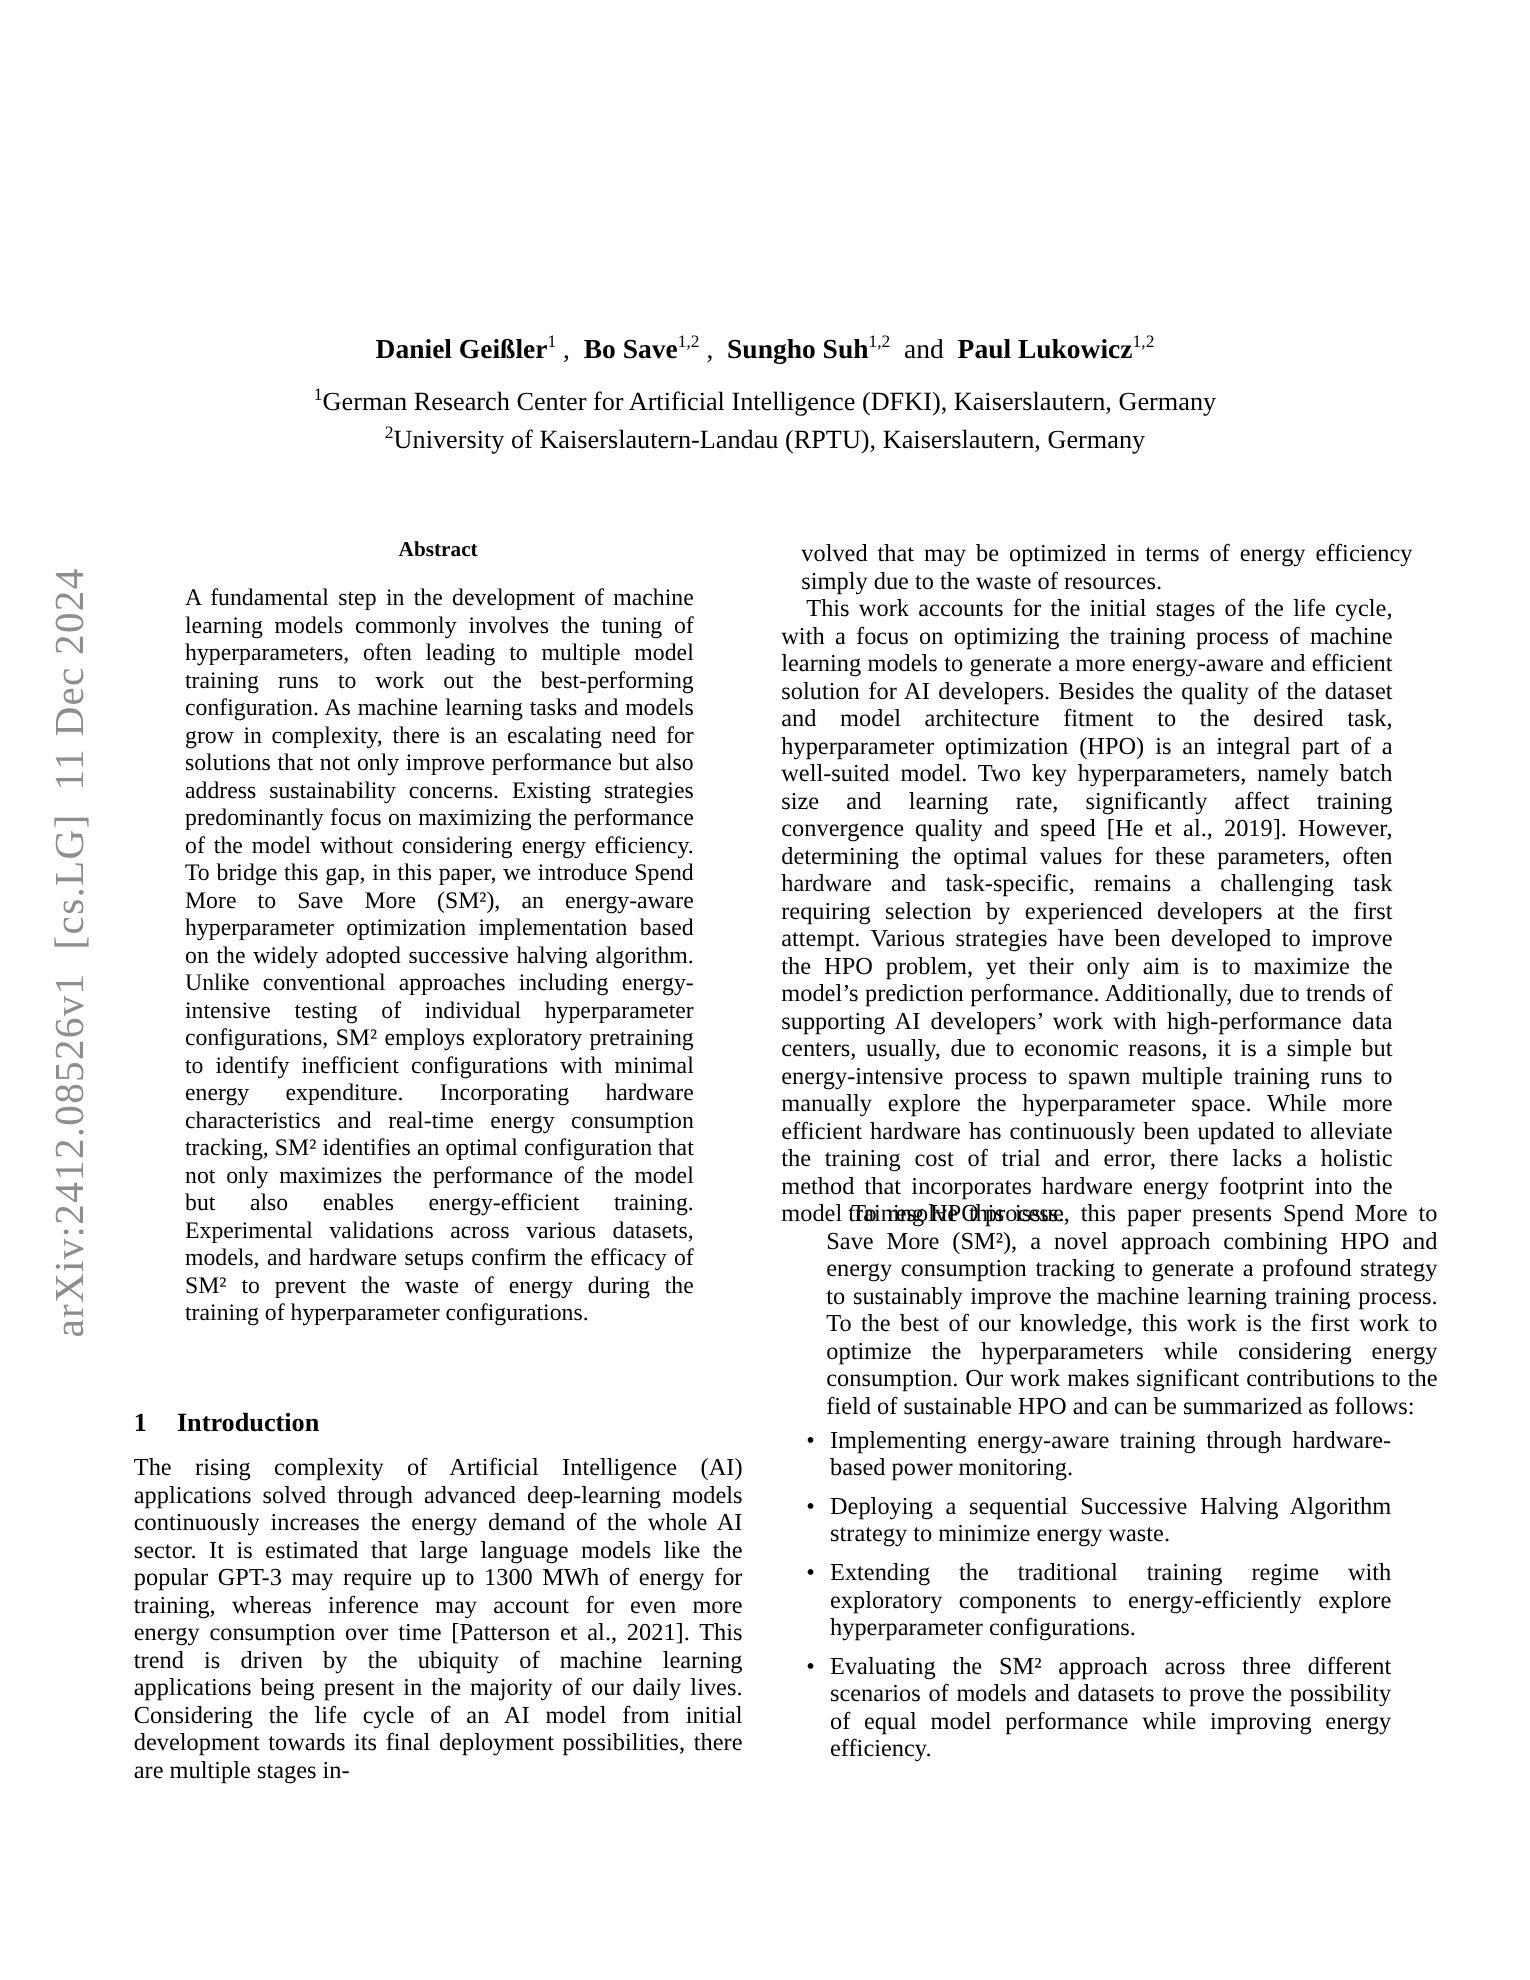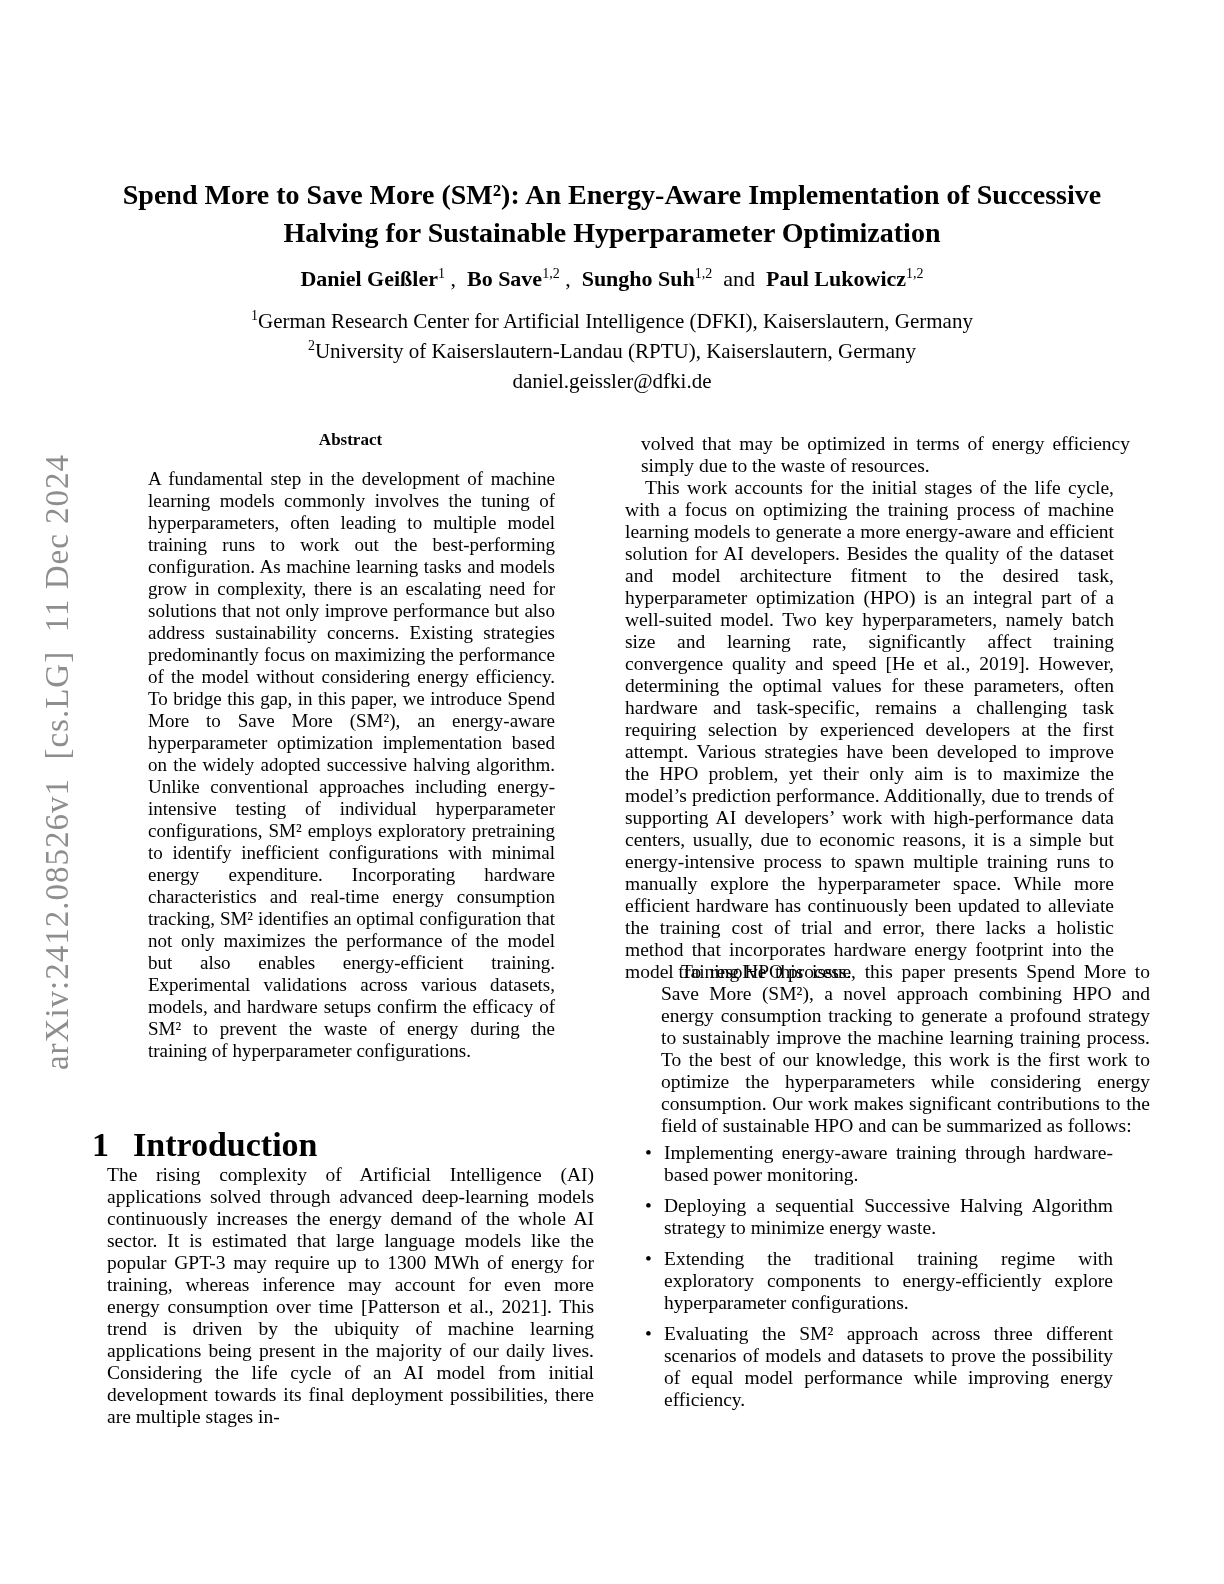--- a/index.html
+++ b/index.html
@@ -63,22 +63,22 @@
   }
   .abstract-body {
     position:absolute;
     left:148px; top:468px; width:407px;
     font-size:19px;
     line-height:22px;
     text-align:justify;
   }
   .section-heading {
     position:absolute;
-    left:92px; top:1126px; width:487px;
-    font-size:34px;
+    left:107px; top:1126px; width:487px;
+    font-size:21px;
     font-weight:bold;
   }
   .section-heading .section-number { margin-right:24px; }
   .body-par {
     font-size:19.5px;
     line-height:22px;
     text-align:justify;
   }
   .intro-par-left  { position:absolute; left:107px; top:1164px; width:487px; }
   .rc-par-1 { position:absolute; left:625px; top:433px;  width:489px;margin-left:16px; }
@@ -103,29 +103,27 @@
     left:0; top:0;
   }
 </style>
 </head>
 <body>
 
 <div class="page">
 
   <div class="watermark">arXiv:2412.08526v1  [cs.LG]  11 Dec 2024</div>
 
-  <div class="title">Spend More to Save More (SM²): An Energy-Aware Implementation of Successive Halving for Sustainable Hyperparameter Optimization</div>
 
   <div class="authors"><span class="author-name">Daniel Geißler</span><sup class="affil-sup">1</sup><span> ,  </span><span class="author-name">Bo Save</span><sup class="affil-sup">1,2</sup><span> ,  </span><span class="author-name">Sungho Suh</span><sup class="affil-sup">1,2</sup><span>  and  </span><span class="author-name">Paul Lukowicz</span><sup class="affil-sup">1,2</sup></div>
 
   <div class="affil-line affil-1"><sup class="affil-sup">1</sup><span>German Research Center for Artificial Intelligence (DFKI), Kaiserslautern, Germany</span></div>
 
   <div class="affil-line affil-2"><sup class="affil-sup">2</sup><span>University of Kaiserslautern-Landau (RPTU), Kaiserslautern, Germany</span></div>
 
-  <div class="affil-line email-line">daniel.geissler@dfki.de</div>
 
   <div class="abstract-heading">Abstract</div>
 
   <div class="abstract-body">A fundamental step in the development of machine learning models commonly involves the tuning of hyperparameters, often leading to multiple model training runs to work out the best-performing configuration. As machine learning tasks and models grow in complexity, there is an escalating need for solutions that not only improve performance but also address sustainability concerns. Existing strategies predominantly focus on maximizing the performance of the model without considering energy efficiency. To bridge this gap, in this paper, we introduce Spend More to Save More (SM²), an energy-aware hyperparameter optimization implementation based on the widely adopted successive halving algorithm. Unlike conventional approaches including energy-intensive testing of individual hyperparameter configurations, SM² employs exploratory pretraining to identify inefficient configurations with minimal energy expenditure. Incorporating hardware characteristics and real-time energy consumption tracking, SM² identifies an optimal configuration that not only maximizes the performance of the model but also enables energy-efficient training. Experimental validations across various datasets, models, and hardware setups confirm the efficacy of SM² to prevent the waste of energy during the training of hyperparameter configurations.</div>
 
   <div class="section-heading"><span class="section-number">1</span><span>Introduction</span></div>
 
   <div class="body-par intro-par-left">The rising complexity of Artificial Intelligence (AI) applications solved through advanced deep-learning models continuously increases the energy demand of the whole AI sector. It is estimated that large language models like the popular GPT-3 may require up to 1300 MWh of energy for training, whereas inference may account for even more energy consumption over time [Patterson et al., 2021]. This trend is driven by the ubiquity of machine learning applications being present in the majority of our daily lives. Considering the life cycle of an AI model from initial development towards its final deployment possibilities, there are multiple stages in-</div>
 
   <div class="body-par rc-par-1">volved that may be optimized in terms of energy efficiency simply due to the waste of resources.</div>

